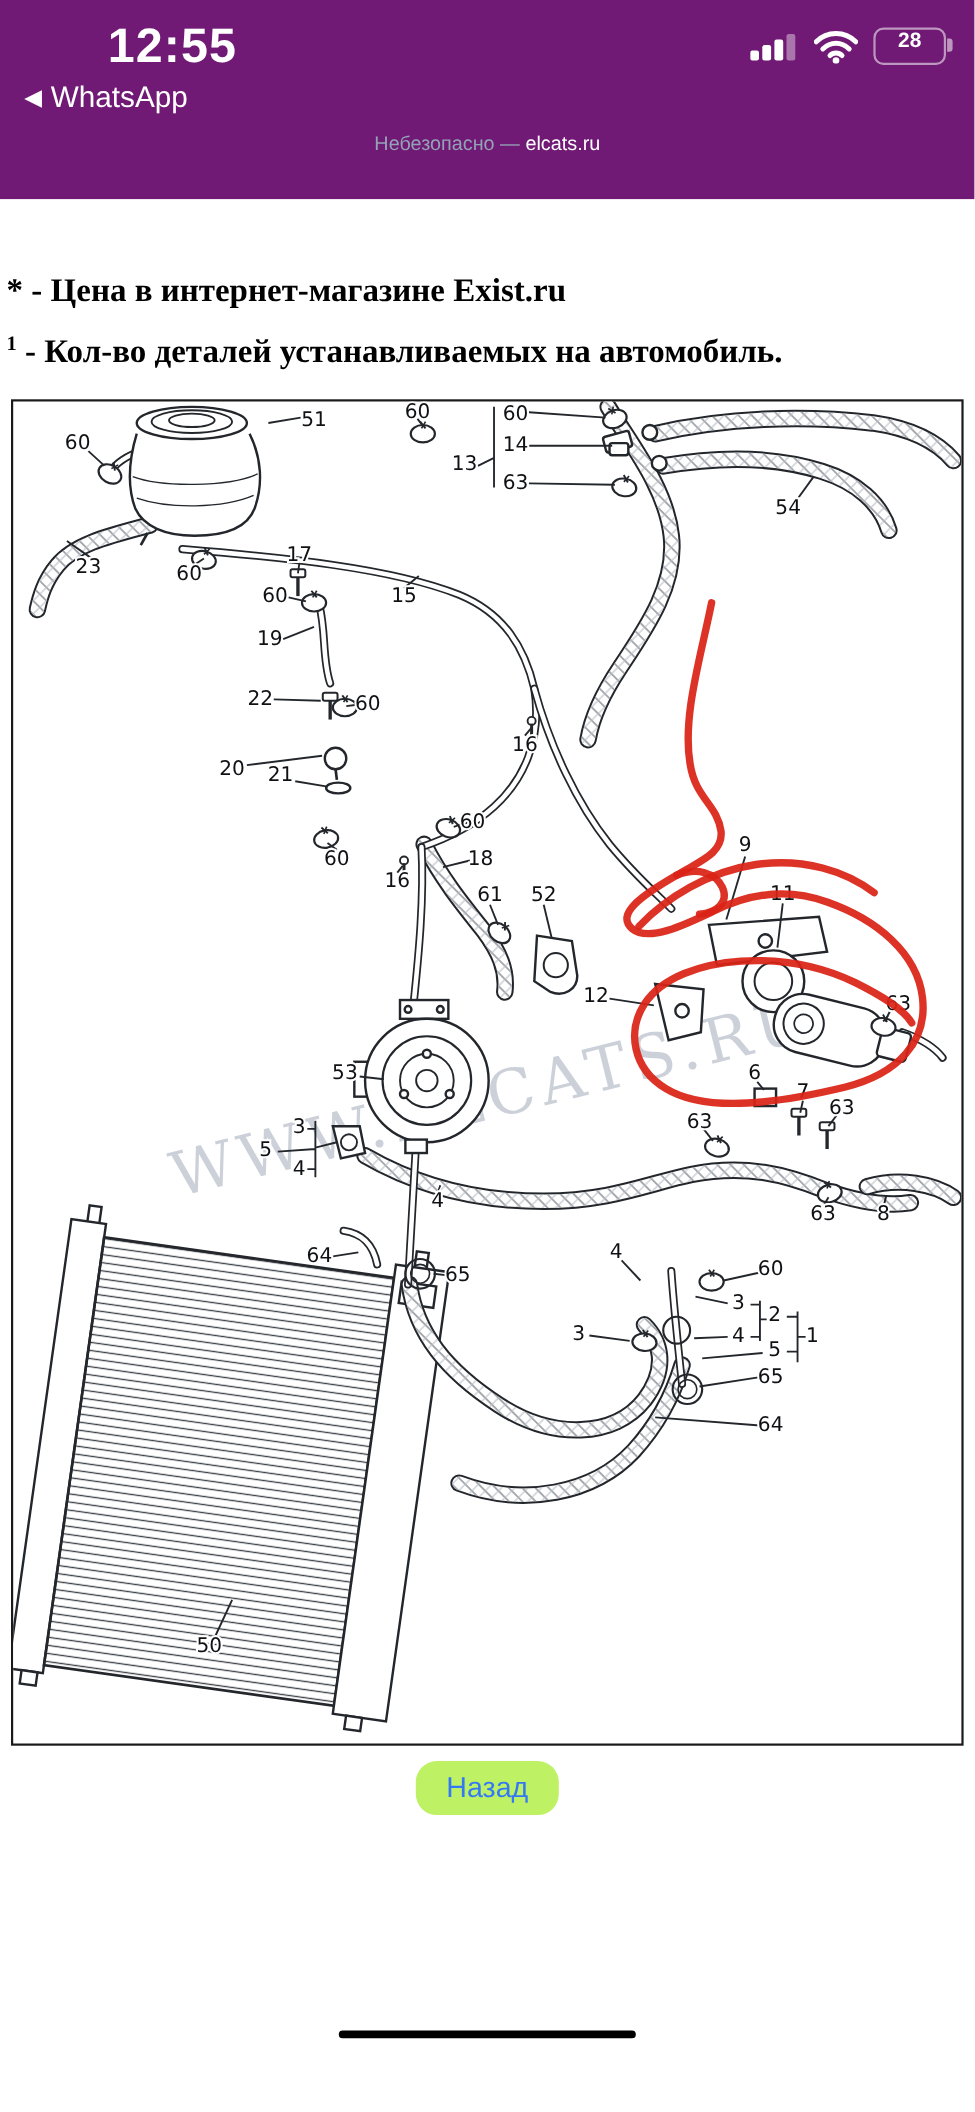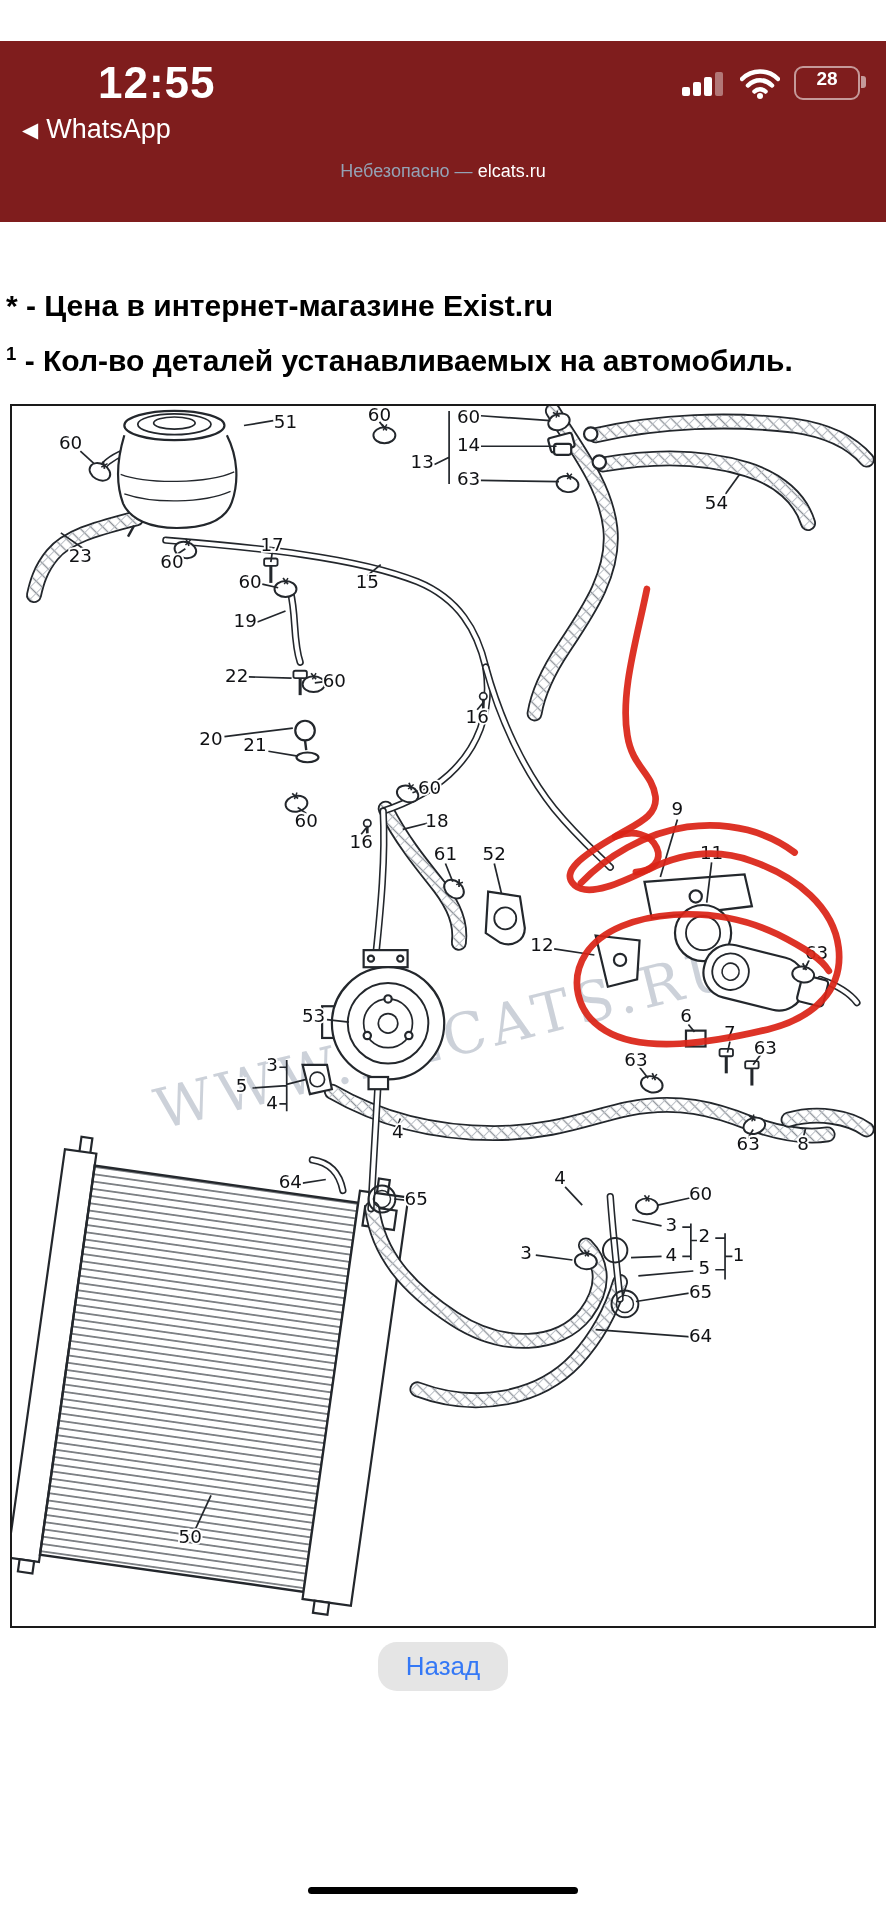--- a/index.html
+++ b/index.html
@@ -1,53 +1,53 @@
 <!DOCTYPE html>
 <html><head>
 <meta charset="utf-8">
 <style>
   html,body{margin:0;padding:0;width:886px;height:1920px;background:#fff;overflow:hidden;
     font-family:"Liberation Sans",sans-serif;}
   
-  .statusbar{background:#7f1d1d;color:#fff;height:181px;box-sizing:border-box;padding-top:14px;margin-top:41px;}
+  .statusbar{background:#701a75;color:#fff;height:181px;box-sizing:border-box;padding-top:14px;}
   .sb-row{display:flex;justify-content:space-between;align-items:center;padding:0 26px 0 98px;height:56px;}
   .sb-time{font-size:44px;font-weight:600;letter-spacing:1px;}
   .sb-icons{display:flex;align-items:center;gap:14px;}
   .battery{position:relative;width:62px;height:30px;border:2px solid rgba(255,255,255,.55);
     border-radius:9px;display:flex;align-items:flex-start;justify-content:center;}
   .battery::after{content:"";position:absolute;right:-8px;top:8px;width:5px;height:12px;
     background:rgba(255,255,255,.55);border-radius:0 3px 3px 0;}
   .battery span{font-size:19px;font-weight:700;color:#fff;}
   .sb-back{display:flex;align-items:center;gap:8px;padding-left:22px;font-size:27px;height:36px;cursor:pointer;}
   .sb-back .chev{font-size:21px;line-height:1;}
   .urlrow{text-align:center;margin-top:14px;font-size:18px;}
   .url-secure{color:#94a2b5;}
   .url-domain{color:#fff;}
   
-  .notes{padding:66px 9px 0 6px;}
+  .notes{padding:66px 9px 0 6px;font-family:Liberation Serif, serif;}
   .note{margin:0;font-size:30px;font-weight:700;color:#000;line-height:1.2;}
   .note + .note{margin-top:19px;}
   .note sup{font-size:.62em;}
   
   .diagram-box{margin:25px 10px 0 10px;border:2px solid #1a1a1a;height:1220px;background:#fff;}
   .diagram-box svg{width:100%;height:100%;display:block;}
   .ho{stroke:#23272c;stroke-width:13;fill:none;stroke-linecap:round;}
   .hi{stroke:#fff;stroke-width:10;fill:none;stroke-linecap:round;}
   .ht{stroke-width:10;fill:none;stroke-linecap:round;}
   .po{stroke:#23272c;stroke-width:6;fill:none;stroke-linecap:round;}
   .pi{stroke:#fff;stroke-width:3.4;fill:none;stroke-linecap:round;}
   .ln{stroke:#23272c;stroke-width:1.4;fill:none;}
   .pt{fill:#fff;stroke:#23272c;stroke-width:1.8;}
   .plabel{font-family:"DejaVu Sans",sans-serif;font-size:15px;fill:#101114;text-anchor:middle;
     dominant-baseline:middle;stroke:#fff;stroke-width:3px;paint-order:stroke;font-weight:500;}
   .wm{font-family:"DejaVu Serif",serif;font-size:46px;letter-spacing:5px;fill:#c4cad3;opacity:.85;}
   .scribble{fill:none;stroke-width:5.5;stroke-linecap:round;stroke-linejoin:round;opacity:.93;}
   
   .footer{text-align:center;margin-top:14px;}
-  .back-btn{background:#e5e5e5;color:#3478f6;border:none;border-radius:19px;
+  .back-btn{background:#bef264;color:#3478f6;border:none;border-radius:19px;
     padding:9px 28px;font-size:26px;font-family:"Liberation Sans",sans-serif;cursor:pointer;text-align:center;}
   .home-indicator{width:270px;height:7px;background:#000;border-radius:5px;margin:196px auto 0 auto;}
 </style>
 </head>
 <body>
 
 <header class="statusbar">
   <div class="sb-row">
     <div class="sb-time">12:55</div>
     <div class="sb-icons">

